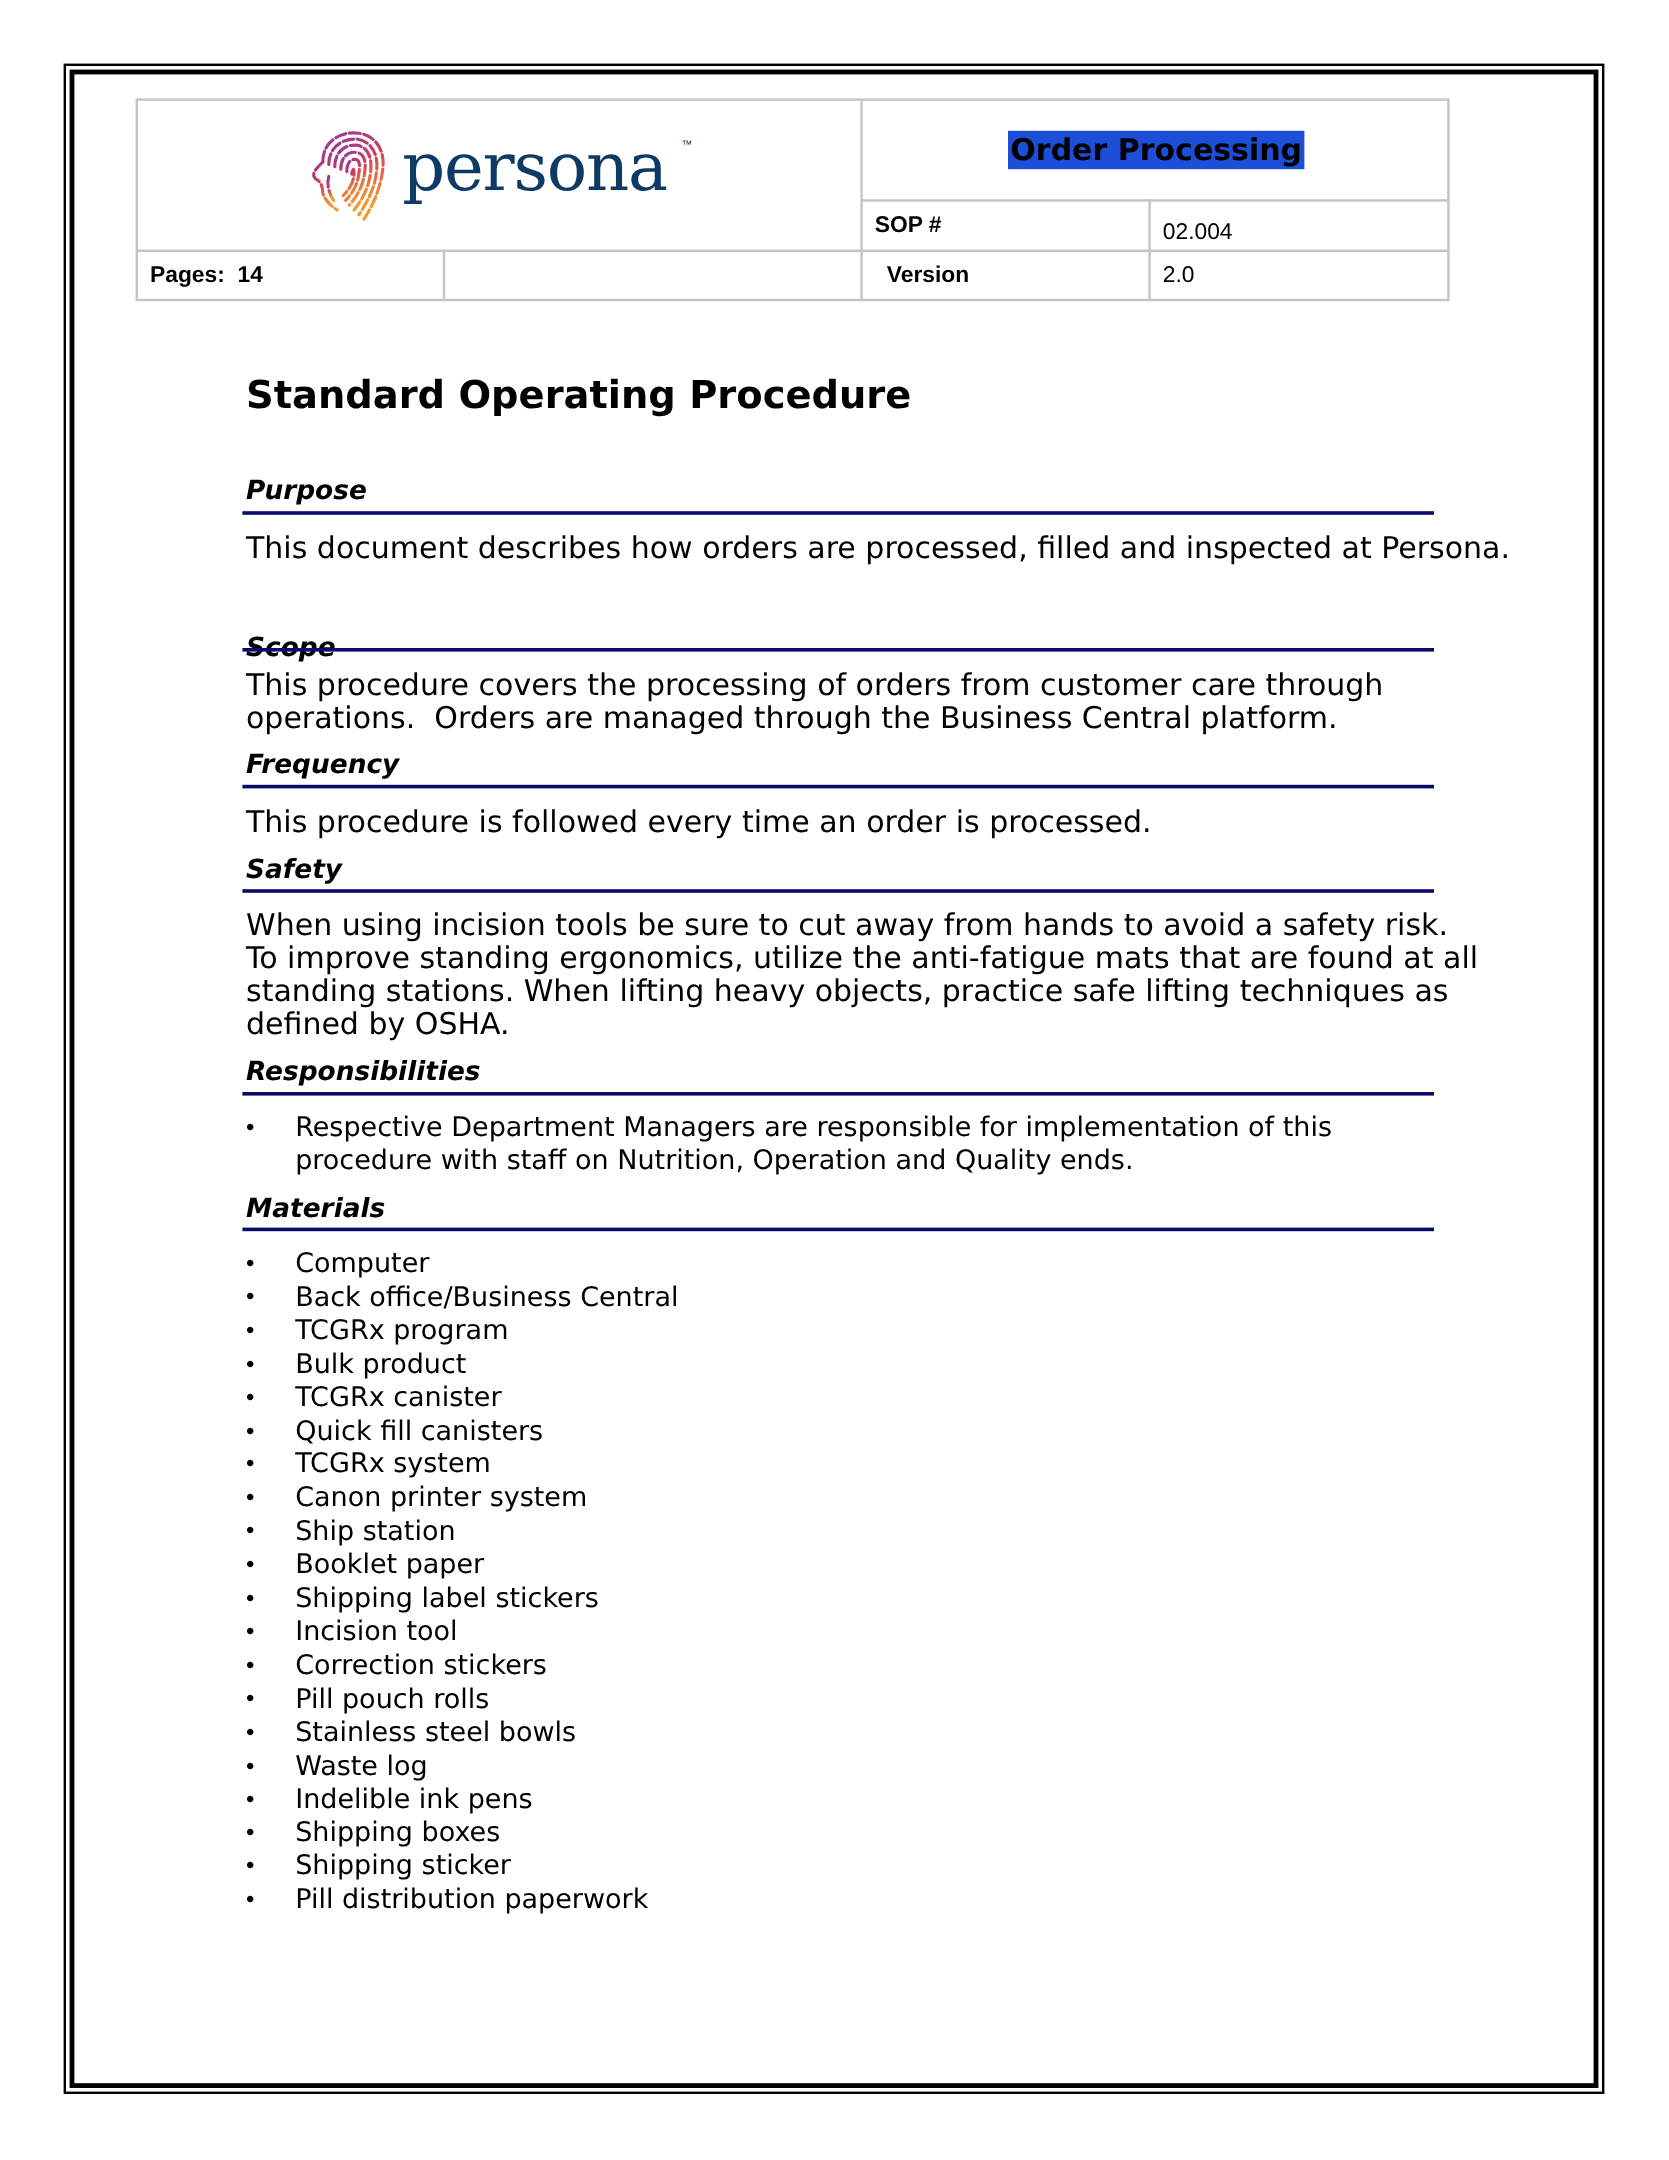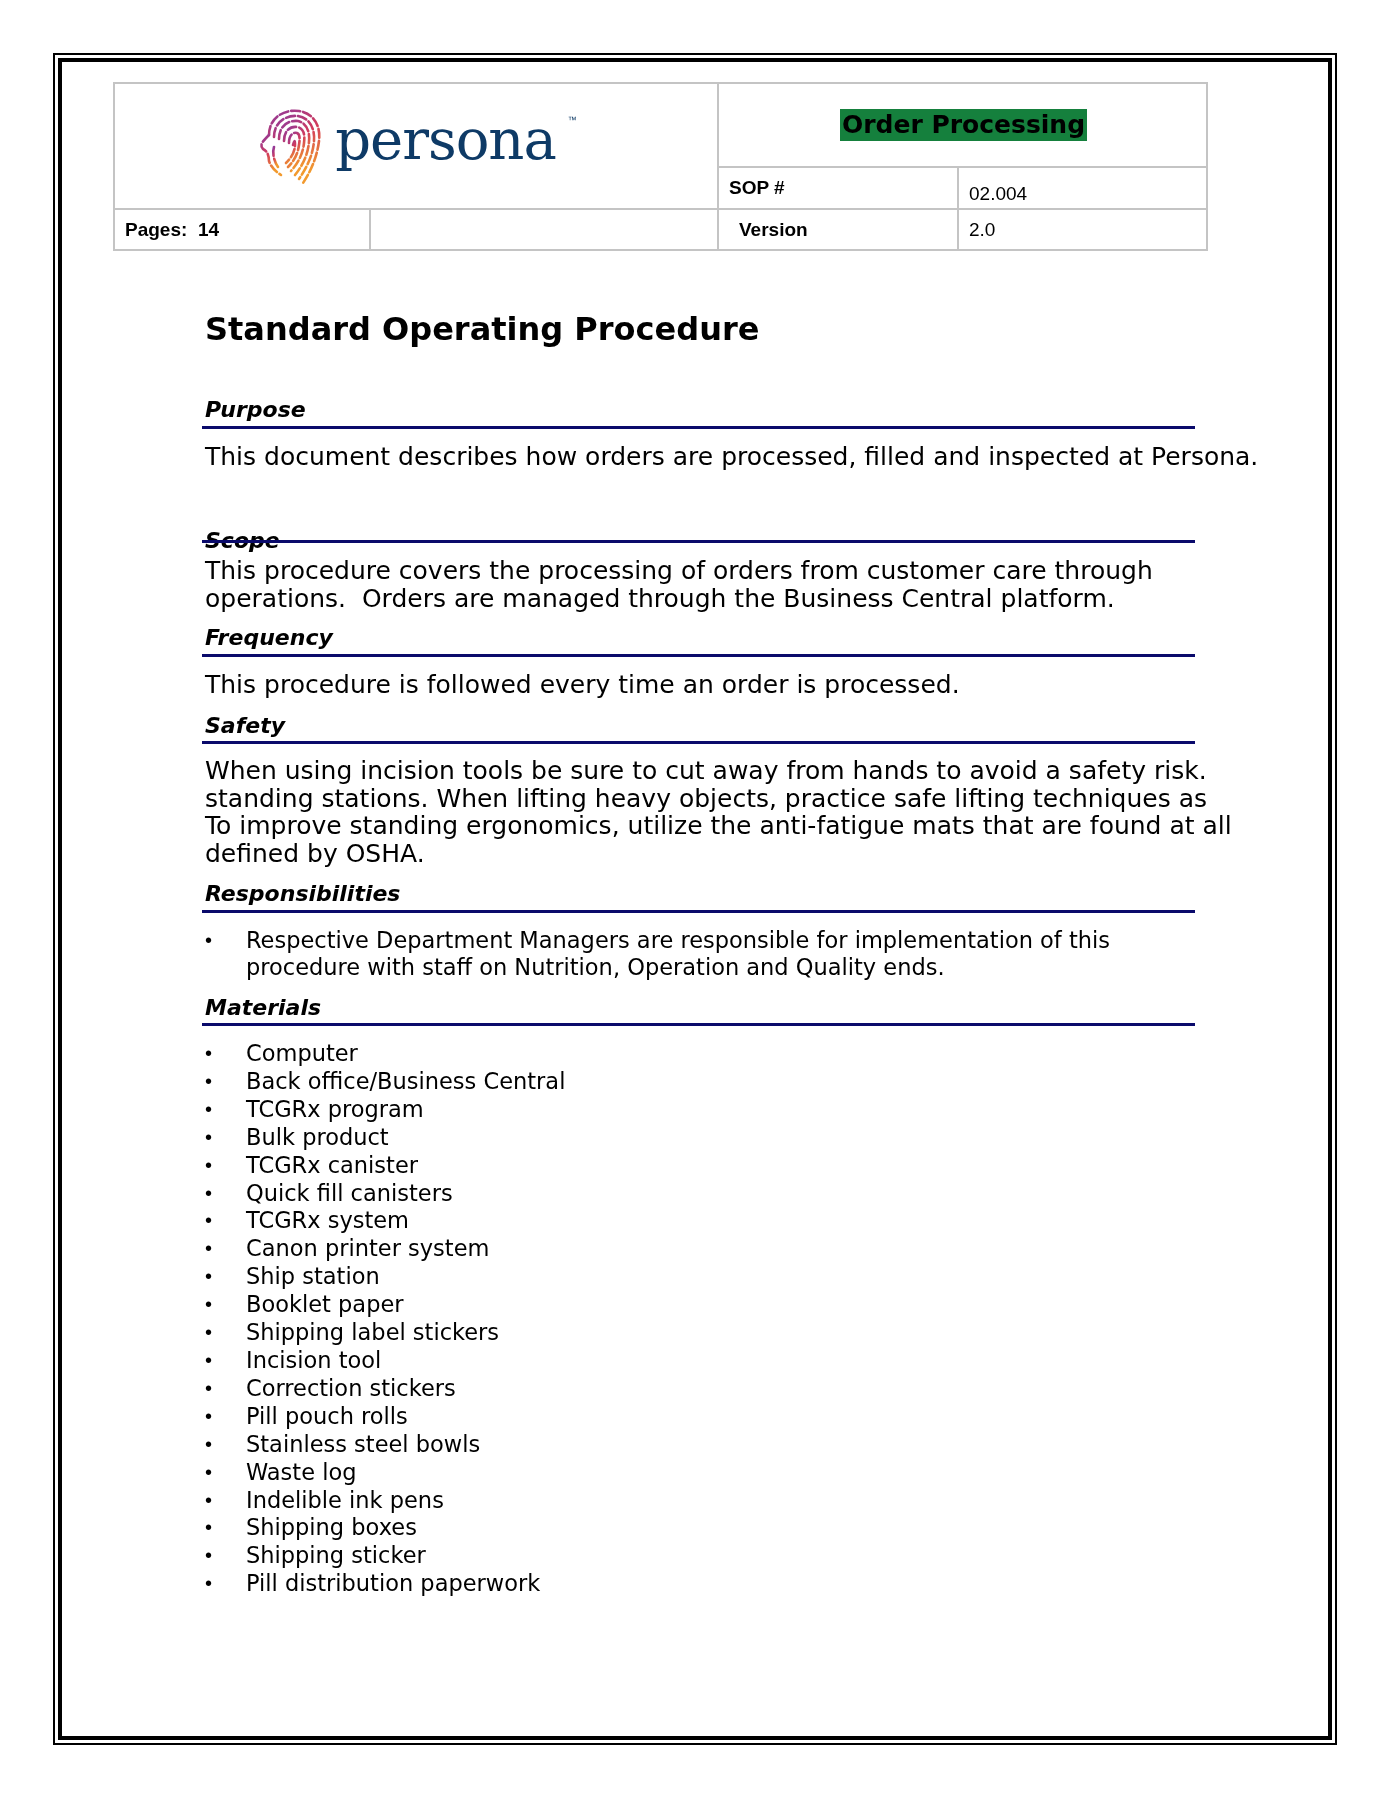--- a/index.html
+++ b/index.html
@@ -6,21 +6,21 @@
   body{width:1391px;height:1800px;position:relative;overflow:hidden;font-family:"DejaVu Sans",sans-serif;color:#000;}
   .page-border-outer{position:absolute;left:53px;top:53px;width:1284px;height:1692px;border:2px solid #000;box-sizing:border-box;}
   .page-border-inner{position:absolute;left:58px;top:58px;width:1274px;height:1682px;border:4px solid #000;box-sizing:border-box;}
   
   .hdr{position:absolute;left:113px;top:82px;width:1095px;height:169px;border:2px solid #c4c4c4;box-sizing:border-box;font-family:"Liberation Sans",sans-serif;}
   .hdr .cell{position:absolute;box-sizing:border-box;display:flex;align-items:center;font-size:19px;}
   .vline{position:absolute;background:#c4c4c4;width:2px;}
   .hline{position:absolute;background:#c4c4c4;height:2px;}
   .logo-cell{left:0;top:0;width:602px;height:124px;justify-content:center;}
   .title-cell{left:604px;top:0;width:489px;height:82px;justify-content:center;}
-  .title-text{background:#15803d;font-family:"DejaVu Sans",sans-serif;font-weight:bold;font-size:25px;padding:0 2px;line-height:32px;}
+  .title-text{background:#1d4ed8;font-family:"DejaVu Sans",sans-serif;font-weight:bold;font-size:25px;padding:0 2px;line-height:32px;}
   .b{font-weight:bold;}
   .logo{display:flex;align-items:center;gap:10px;}
   .logo-word{font-family:"DejaVu Serif",serif;font-size:56px;color:#0e3a66;letter-spacing:-1px;line-height:1;position:relative;top:-6px;}
   .tm{font-family:"Liberation Sans",sans-serif;font-size:9px;color:#0e3a66;position:relative;top:-26px;margin-left:2px;}
   
   .doc-title{position:absolute;left:205px;top:310px;font-weight:bold;font-size:32px;white-space:nowrap;}
   .sec-head{position:absolute;left:205px;font-weight:bold;font-style:italic;font-size:22px;white-space:nowrap;}
   .rule{position:absolute;left:202px;width:993px;height:3px;background:#0a0a6b;}
   .para{position:absolute;left:205px;font-size:25px;line-height:27.6px;white-space:nowrap;}
   .blist{position:absolute;left:205px;margin:0;padding:0;list-style:none;font-size:22.5px;line-height:27.9px;}
@@ -107,22 +107,22 @@
 <div class="sec-head" style="top:625px;">Frequency</div>
 <div class="rule" style="top:654px;"></div>
 <div class="para" style="top:671px;">
   <div>This procedure is followed every time an order is processed.</div>
 </div>
 
 <div class="sec-head" style="top:713px;">Safety</div>
 <div class="rule" style="top:741px;"></div>
 <div class="para" style="top:757px;">
   <div>When using incision tools be sure to cut away from hands to avoid a safety risk.</div>
+  <div>To improve standing ergonomics, utilize the anti-fatigue mats that are found at all</div>
   <div>standing stations. When lifting heavy objects, practice safe lifting techniques as</div>
-  <div>To improve standing ergonomics, utilize the anti-fatigue mats that are found at all</div>
   <div>defined by OSHA.</div>
 </div>
 
 <div class="sec-head" style="top:881px;">Responsibilities</div>
 <div class="rule" style="top:910px;"></div>
 <ul class="blist resp" style="top:927px;">
   <li>
     <span class="dot">•</span>
     <div>Respective Department Managers are responsible for implementation of this</div>
     <div>procedure with staff on Nutrition, Operation and Quality ends.</div>

